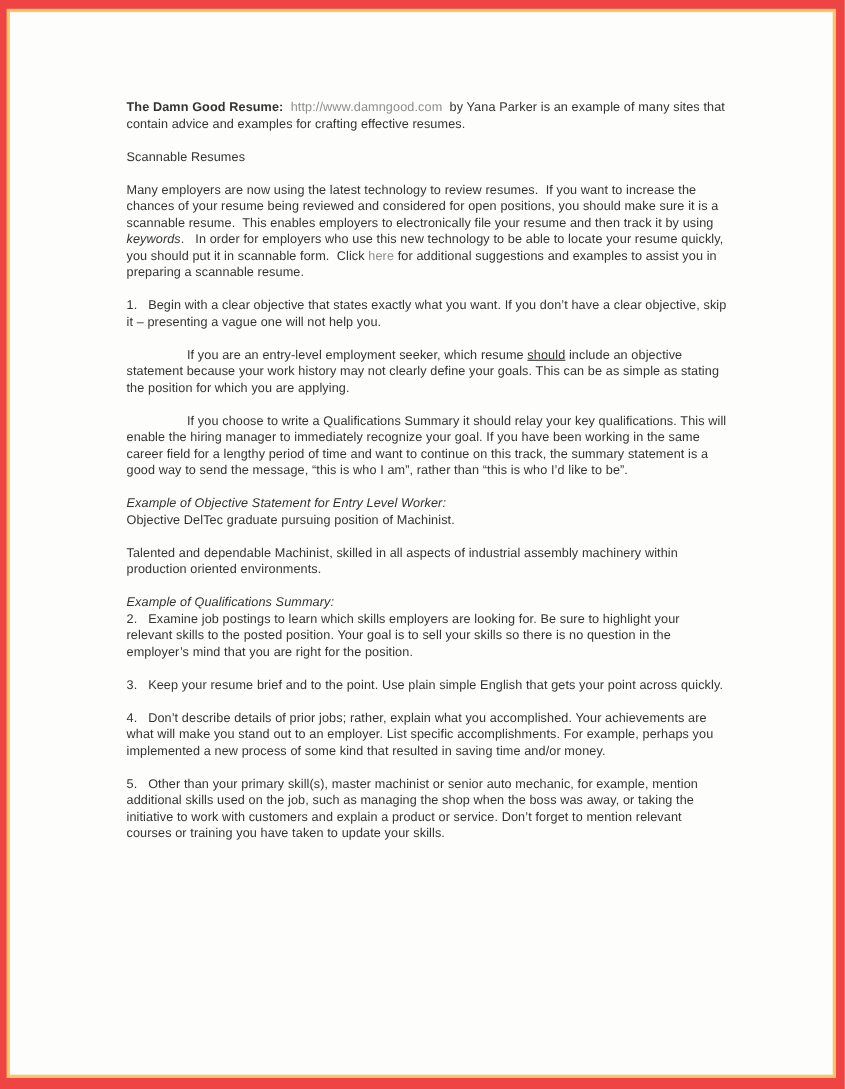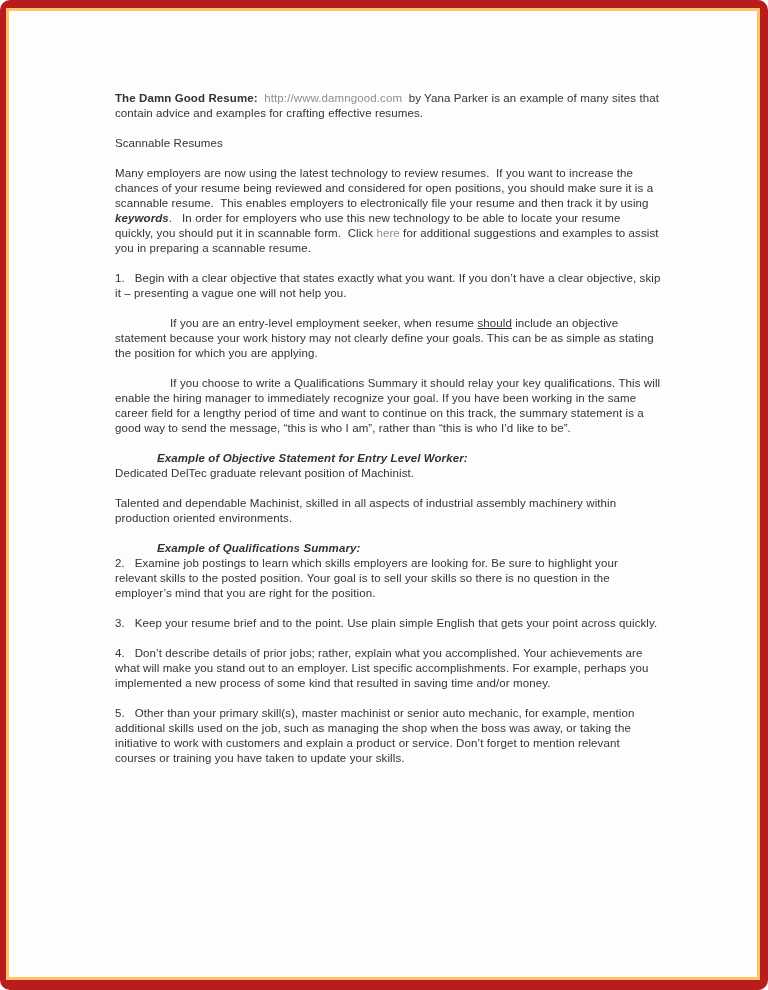--- a/index.html
+++ b/index.html
@@ -9,22 +9,21 @@
   body {
     width: 768px;
     height: 990px;
     position: relative;
     overflow: hidden;
     font-family: "Liberation Sans", sans-serif;
   }
   .frame {
     position: absolute;
     inset: 0;
-    background: #b91c1c;
-    border-radius: 10px;
+    background: #ef4444;
   }
   .frame-inner-edge {
     position: absolute;
     left: 6px; top: 8px; right: 8px; bottom: 10px;
     background: #fbc468;
   }
   .page {
     position: absolute;
     left: 9px; top: 11px; right: 11px; bottom: 13px;
     background: #fdfdfc;
@@ -38,50 +37,49 @@
     font-size: 11.5px;
     line-height: 15px;
     letter-spacing: 0.1px;
   }
   .para {
     margin: 0 0 15px 0;
     white-space: pre-wrap;
   }
   .para.no-gap {
     margin-bottom: 0;
-    margin-left: 42px;
   }
   .para.indent {
     text-indent: 55px;
   }
   .heading {
     font-weight: normal;
     margin: 0 0 15px 0;
     white-space: pre-wrap;
   }
   .seg-bold { font-weight: bold; }
-  .seg-italic { font-style: italic; font-weight: bold; }
+  .seg-italic { font-style: italic; }
   .seg-underline { text-decoration: underline; }
   .seg-link { color: #8e8e8e; }
 </style>
 </head>
 <body>
 
 <div class="frame">
   <div class="frame-inner-edge"></div>
   <div class="page">
     <div class="content">
         <p class="para"><span class="seg-bold">The Damn Good Resume:</span><span>  </span><span class="seg-link">http://www.damngood.com</span><span>  by Yana Parker is an example of many sites that contain advice and examples for crafting effective resumes.</span></p>
         <p class="heading"><span>Scannable Resumes</span></p>
         <p class="para"><span>Many employers are now using the latest technology to review resumes.  If you want to increase the chances of your resume being reviewed and considered for open positions, you should make sure it is a scannable resume.  This enables employers to electronically file your resume and then track it by using </span><span class="seg-italic">keywords</span><span>.   In order for employers who use this new technology to be able to locate your resume quickly, you should put it in scannable form.  Click </span><span class="seg-link">here</span><span> for additional suggestions and examples to assist you in preparing a scannable resume.</span></p>
         <p class="para"><span>1.   Begin with a clear objective that states exactly what you want. If you don’t have a clear objective, skip it – presenting a vague one will not help you.</span></p>
-        <p class="para indent"><span>If you are an entry-level employment seeker, when resume </span><span class="seg-underline">should</span><span> include an objective statement because your work history may not clearly define your goals. This can be as simple as stating the position for which you are applying.</span></p>
+        <p class="para indent"><span>If you are an entry-level employment seeker, which resume </span><span class="seg-underline">should</span><span> include an objective statement because your work history may not clearly define your goals. This can be as simple as stating the position for which you are applying.</span></p>
         <p class="para indent"><span>If you choose to write a Qualifications Summary it should relay your key qualifications. This will enable the hiring manager to immediately recognize your goal. If you have been working in the same career field for a lengthy period of time and want to continue on this track, the summary statement is a good way to send the message, “this is who I am”, rather than “this is who I’d like to be”.</span></p>
         <p class="para no-gap"><span class="seg-italic">Example of Objective Statement for Entry Level Worker:</span></p>
-        <p class="para"><span>Dedicated DelTec graduate relevant position of Machinist.</span></p>
+        <p class="para"><span>Objective DelTec graduate pursuing position of Machinist.</span></p>
         <p class="para"><span>Talented and dependable Machinist, skilled in all aspects of industrial assembly machinery within production oriented environments.</span></p>
         <p class="para no-gap"><span class="seg-italic">Example of Qualifications Summary:</span></p>
         <p class="para"><span>2.   Examine job postings to learn which skills employers are looking for. Be sure to highlight your relevant skills to the posted position. Your goal is to sell your skills so there is no question in the employer’s mind that you are right for the position.</span></p>
         <p class="para"><span>3.   Keep your resume brief and to the point. Use plain simple English that gets your point across quickly.</span></p>
         <p class="para"><span>4.   Don’t describe details of prior jobs; rather, explain what you accomplished. Your achievements are what will make you stand out to an employer. List specific accomplishments. For example, perhaps you implemented a new process of some kind that resulted in saving time and/or money.</span></p>
         <p class="para"><span>5.   Other than your primary skill(s), master machinist or senior auto mechanic, for example, mention additional skills used on the job, such as managing the shop when the boss was away, or taking the initiative to work with customers and explain a product or service. Don’t forget to mention relevant courses or training you have taken to update your skills.</span></p>
       </div>
   </div>
 </div>
 

